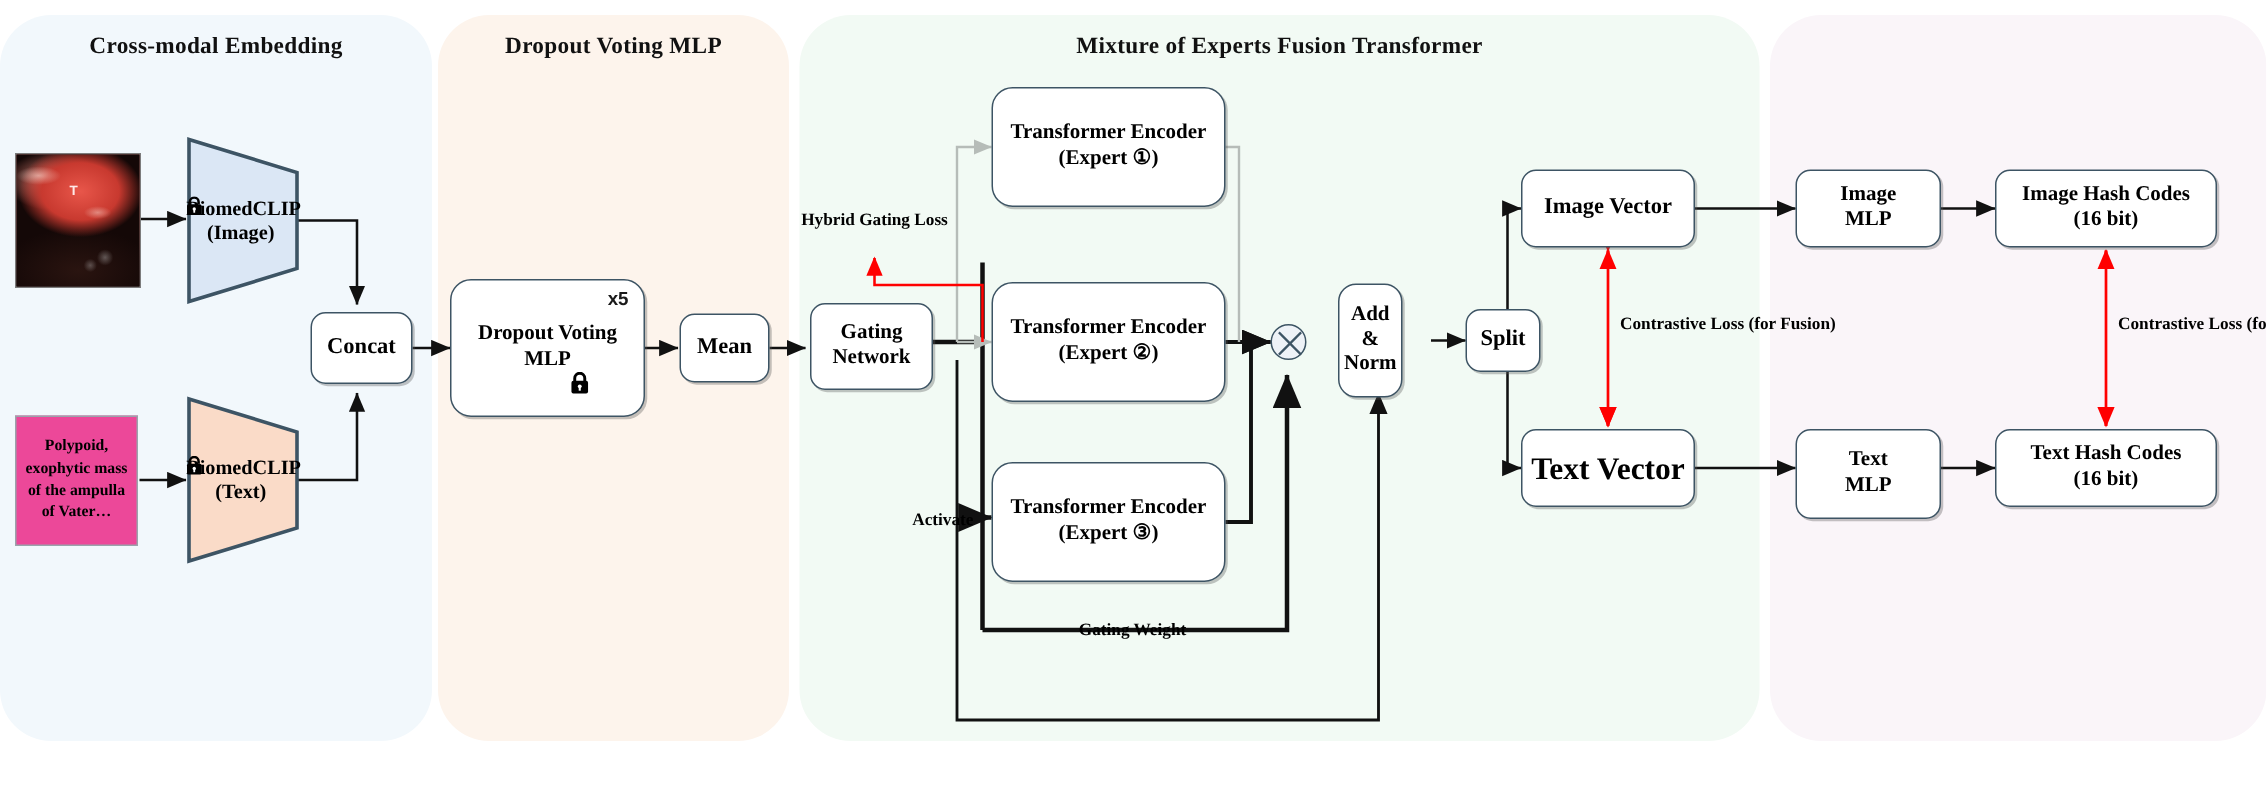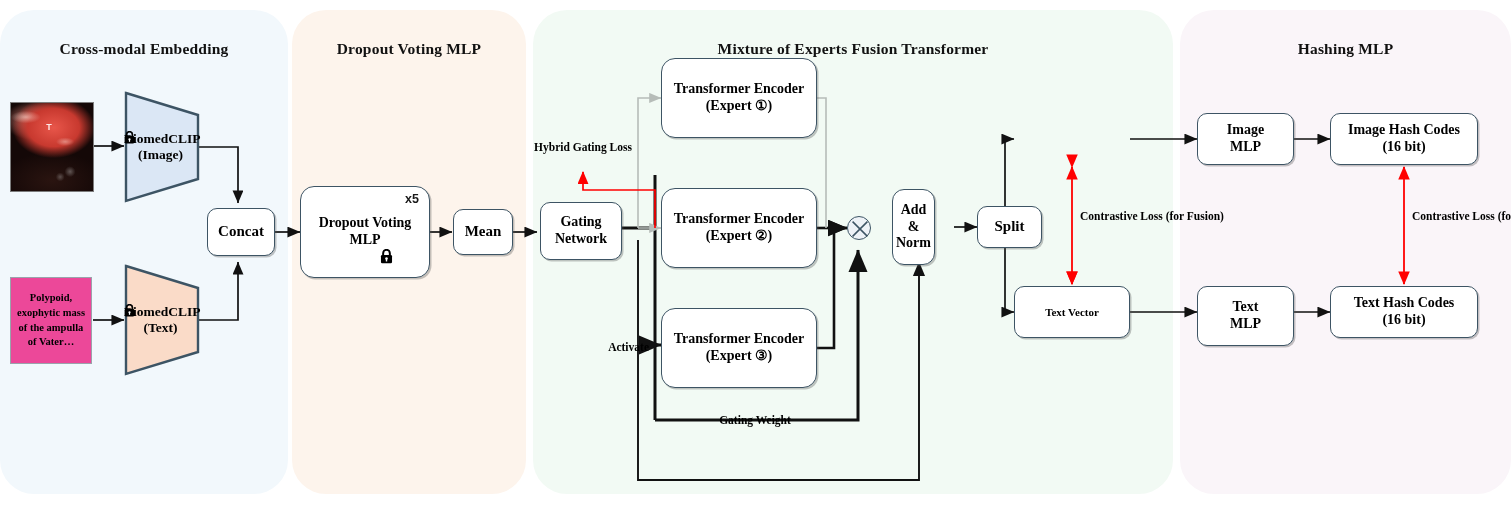--- a/index.html
+++ b/index.html
@@ -22,21 +22,20 @@
     border-radius: 34px;
   }
   .panel-title {
     position: absolute;
     text-align: center;
     font-weight: bold;
     font-size: 15.5px;
     color: #111111;
     letter-spacing: .2px;
     white-space: nowrap;
-    margin-top: 18px;
   }
   
   .node {
     position: absolute;
     box-sizing: border-box;
     border: 1.6px solid #3d5464;
     border-radius: 10px;
     background: #ffffff;
     display: flex;
     align-items: center;
@@ -142,21 +141,20 @@
 <div id="canvas">
 
   <div class="panel" style="left:0px; top:10px; width:288px; height:484px; background:#f2f8fc;"></div>
   <div class="panel" style="left:292px; top:10px; width:234px; height:484px; background:#fdf4ec;"></div>
   <div class="panel" style="left:533px; top:10px; width:640px; height:484px; background:#f2faf4;"></div>
   <div class="panel" style="left:1180px; top:10px; width:331px; height:484px; background:#faf5f9;"></div>
 
   <div class="panel-title" style="left:0px; top:22px; width:288px;">Cross-modal Embedding</div>
   <div class="panel-title" style="left:292px; top:22px; width:234px;">Dropout Voting MLP</div>
   <div class="panel-title" style="left:533px; top:22px; width:640px;">Mixture of Experts Fusion Transformer</div>
-  <div class="panel-title" style="left:1180px; top:22px; width:331px;">Hashing MLP</div>
 
   <svg id="wires" width="1511" height="530">
     <defs>
       <marker id="ah-blk" markerWidth="9" markerHeight="9" refX="7.4" refY="3.2" orient="auto">
         <path d="M0,0 L7.6,3.2 L0,6.4 z" fill="#111"></path>
       </marker>
       <marker id="ah-gry" markerWidth="9" markerHeight="9" refX="7.4" refY="3.2" orient="auto">
         <path d="M0,0 L7.6,3.2 L0,6.4 z" fill="#b6bcb8"></path>
       </marker>
       <marker id="ah-red" markerWidth="9" markerHeight="9" refX="7.0" refY="3.2" orient="auto">
@@ -361,26 +359,29 @@
   </div>
 
   <div class="node" style="left:892px; top:189px; width:43px; height:76px; font-size:14px;border-radius:12px;">
     <div>
       <span class="ln">Add</span>
       <span class="ln">&amp;</span>
       <span class="ln">Norm</span>
     </div>
   </div>
 
-  <div class="node" style="left:977px; top:206px; width:65px; height:42px; font-size:15px;font-family:Liberation Serif, serif;">
+  <div class="node" style="left:977px; top:206px; width:50px; height:42px; font-size:15px;font-family:Liberation Serif, serif;">
     <span>Split</span>
   </div>
 
-
-  <div class="node" style="left:1014px; top:286px; width:116px; height:52px; font-size:11px;">
+  <div class="node" style="left:1014px; top:113px; width:116px; height:52px; font-size:15px;">
+    <span>Image Vector</span>
+  </div>
+
+  <div class="node" style="left:1014px; top:286px; width:116px; height:52px; font-size:21px;">
     <span>Text Vector</span>
   </div>
 
   <div class="caption" style="left:1080px; top:209px; width:130px; text-align:left;">
     <span class="ln">Contrastive Loss</span>
     <span class="ln">(for Fusion)</span>
   </div>
 
   <div class="node" style="left:1197px; top:113px; width:97px; height:52px;">
     <div>

